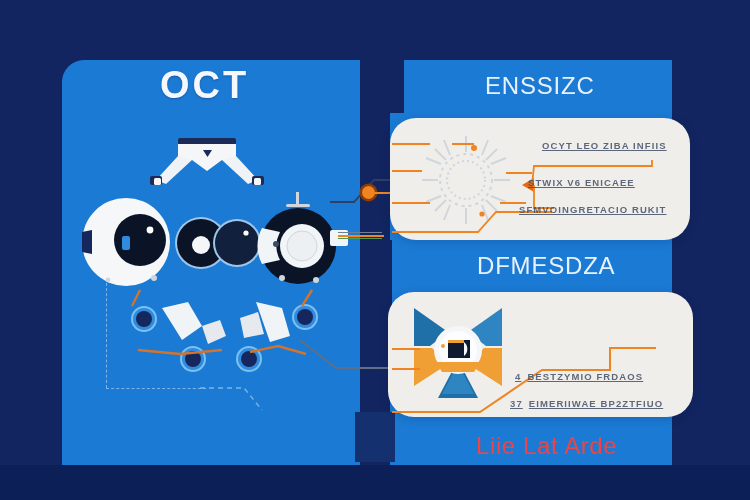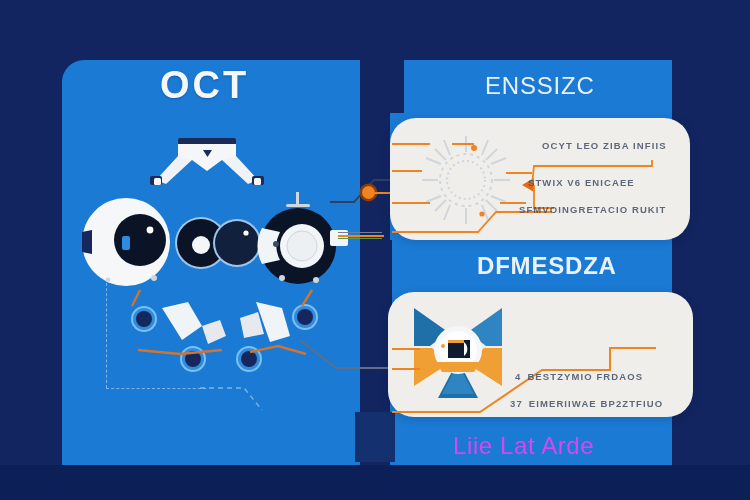--- a/index.html
+++ b/index.html
@@ -48,24 +48,24 @@
     text-shadow:0 1px 2px rgba(10,30,80,.35);
   }
   #title-oct-vetal{
     left:150px;top:430px;font-size:25px;letter-spacing:.5px;color:#eef4fb;
     font-weight:400;
   }
   #title-dtemsy{
     left:485px;top:72px;font-size:24px;color:#e8f1fa;font-weight:400;letter-spacing:.8px;
   }
   #title-dfmesdza{
-    left:477px;top:252px;font-size:24px;color:#e9f2fb;font-weight:700;letter-spacing:.8px;
+    left:477px;top:252px;font-size:24px;color:#e9f2fb;font-weight:400;letter-spacing:.8px;
   }
   #title-lile{
-    left:453px;top:432px;font-size:24px;color:#d946ef;font-weight:400;letter-spacing:.6px;
+    left:476px;top:432px;font-size:24px;color:#ef4444;font-weight:400;letter-spacing:.6px;
   }
   
   .card{
     position:absolute;background:#f0eeea;border-radius:26px;
     box-shadow:0 2px 10px rgba(8,20,60,.18);
   }
   #card-top{left:390px;top:118px;width:300px;height:122px;}
   #card-bottom{left:388px;top:292px;width:305px;height:125px;}
   #card-footer{
     left:380px;top:478px;width:330px;height:40px;
@@ -75,21 +75,21 @@
     left:0px;top:478px;width:300px;height:40px;background:#f0eeea;
   }
   #footer-orange{
     position:absolute;left:140px;top:478px;width:200px;height:40px;background:#ef8421;
     clip-path:polygon(22% 0,100% 0,100% 100%,0 100%);
   }
   
   .row{
     position:absolute;white-space:nowrap;color:#3d4a63;
     font-size:9.5px;letter-spacing:1.1px;font-weight:700;
-    filter:blur(.35px);opacity:.82;
+    filter:blur(.35px);opacity:.82;text-decoration:underline;
   }
   .row .bullet{color:#41506a;margin-right:6px;}
   
   .hline{position:absolute;height:1.6px;background:#ef8421;}
   .hline-grey{position:absolute;height:1.4px;background:#5f6f86;}
   .dash-v{position:absolute;width:0;border-left:1.4px dashed #7fb4e4;}
   .dash-h{position:absolute;height:0;border-top:1.4px dashed #7fb4e4;}
   .arrow-left{
     position:absolute;width:0;height:0;
     border-top:7px solid transparent;border-bottom:7px solid transparent;

